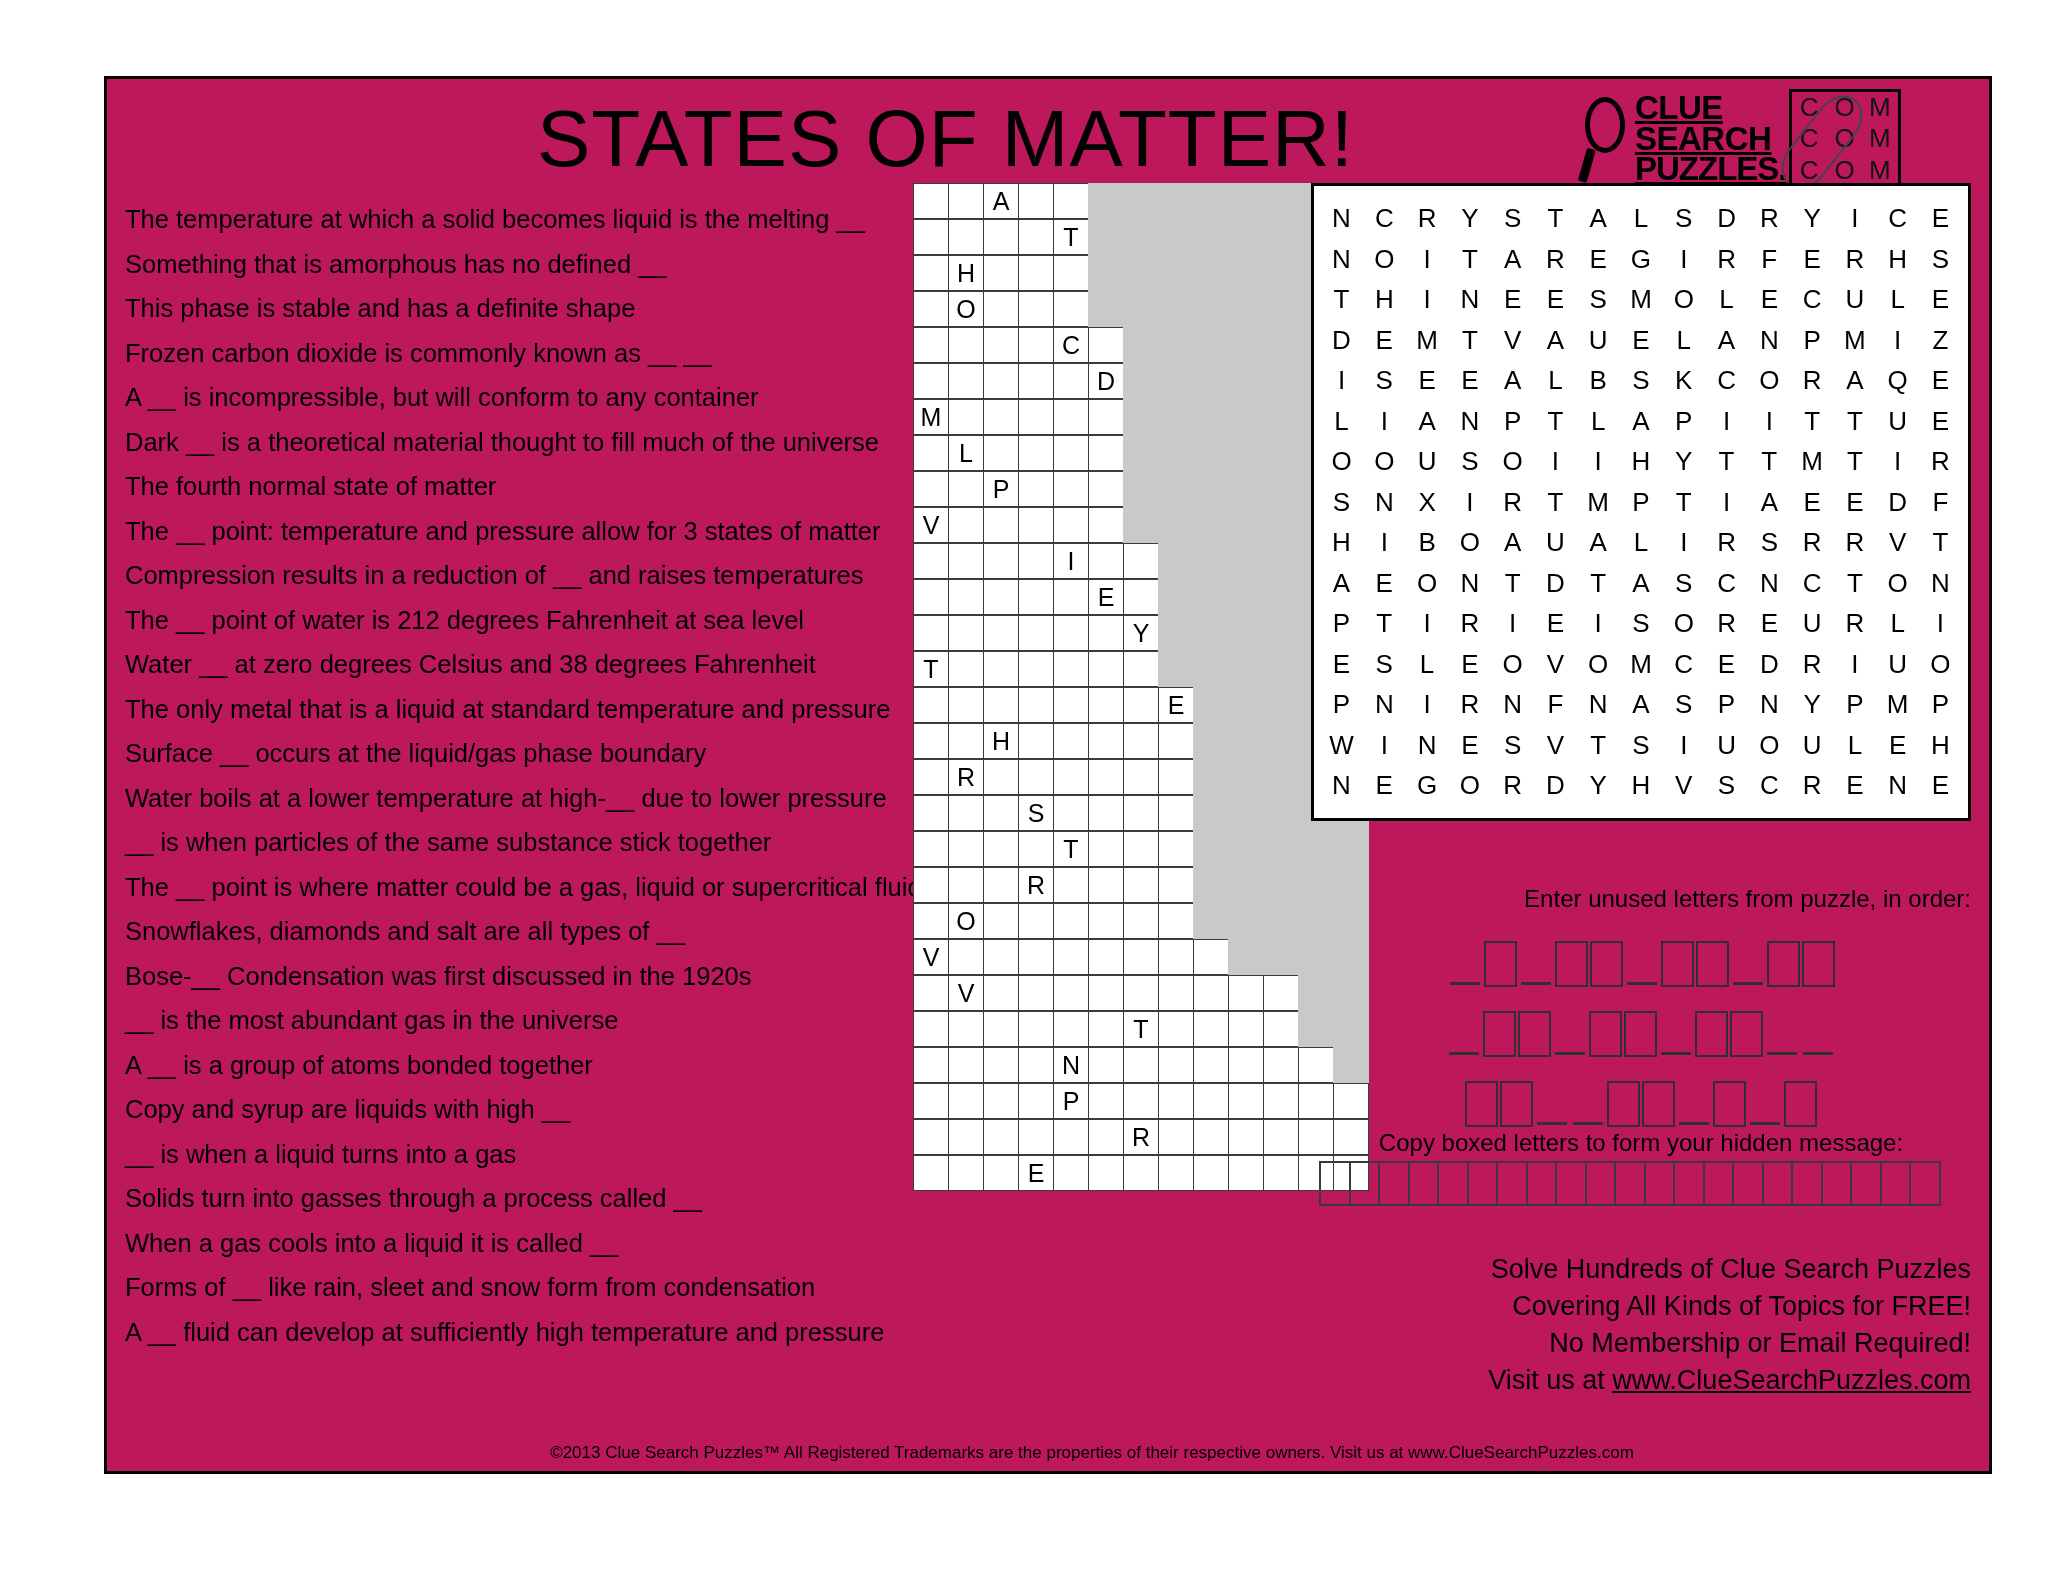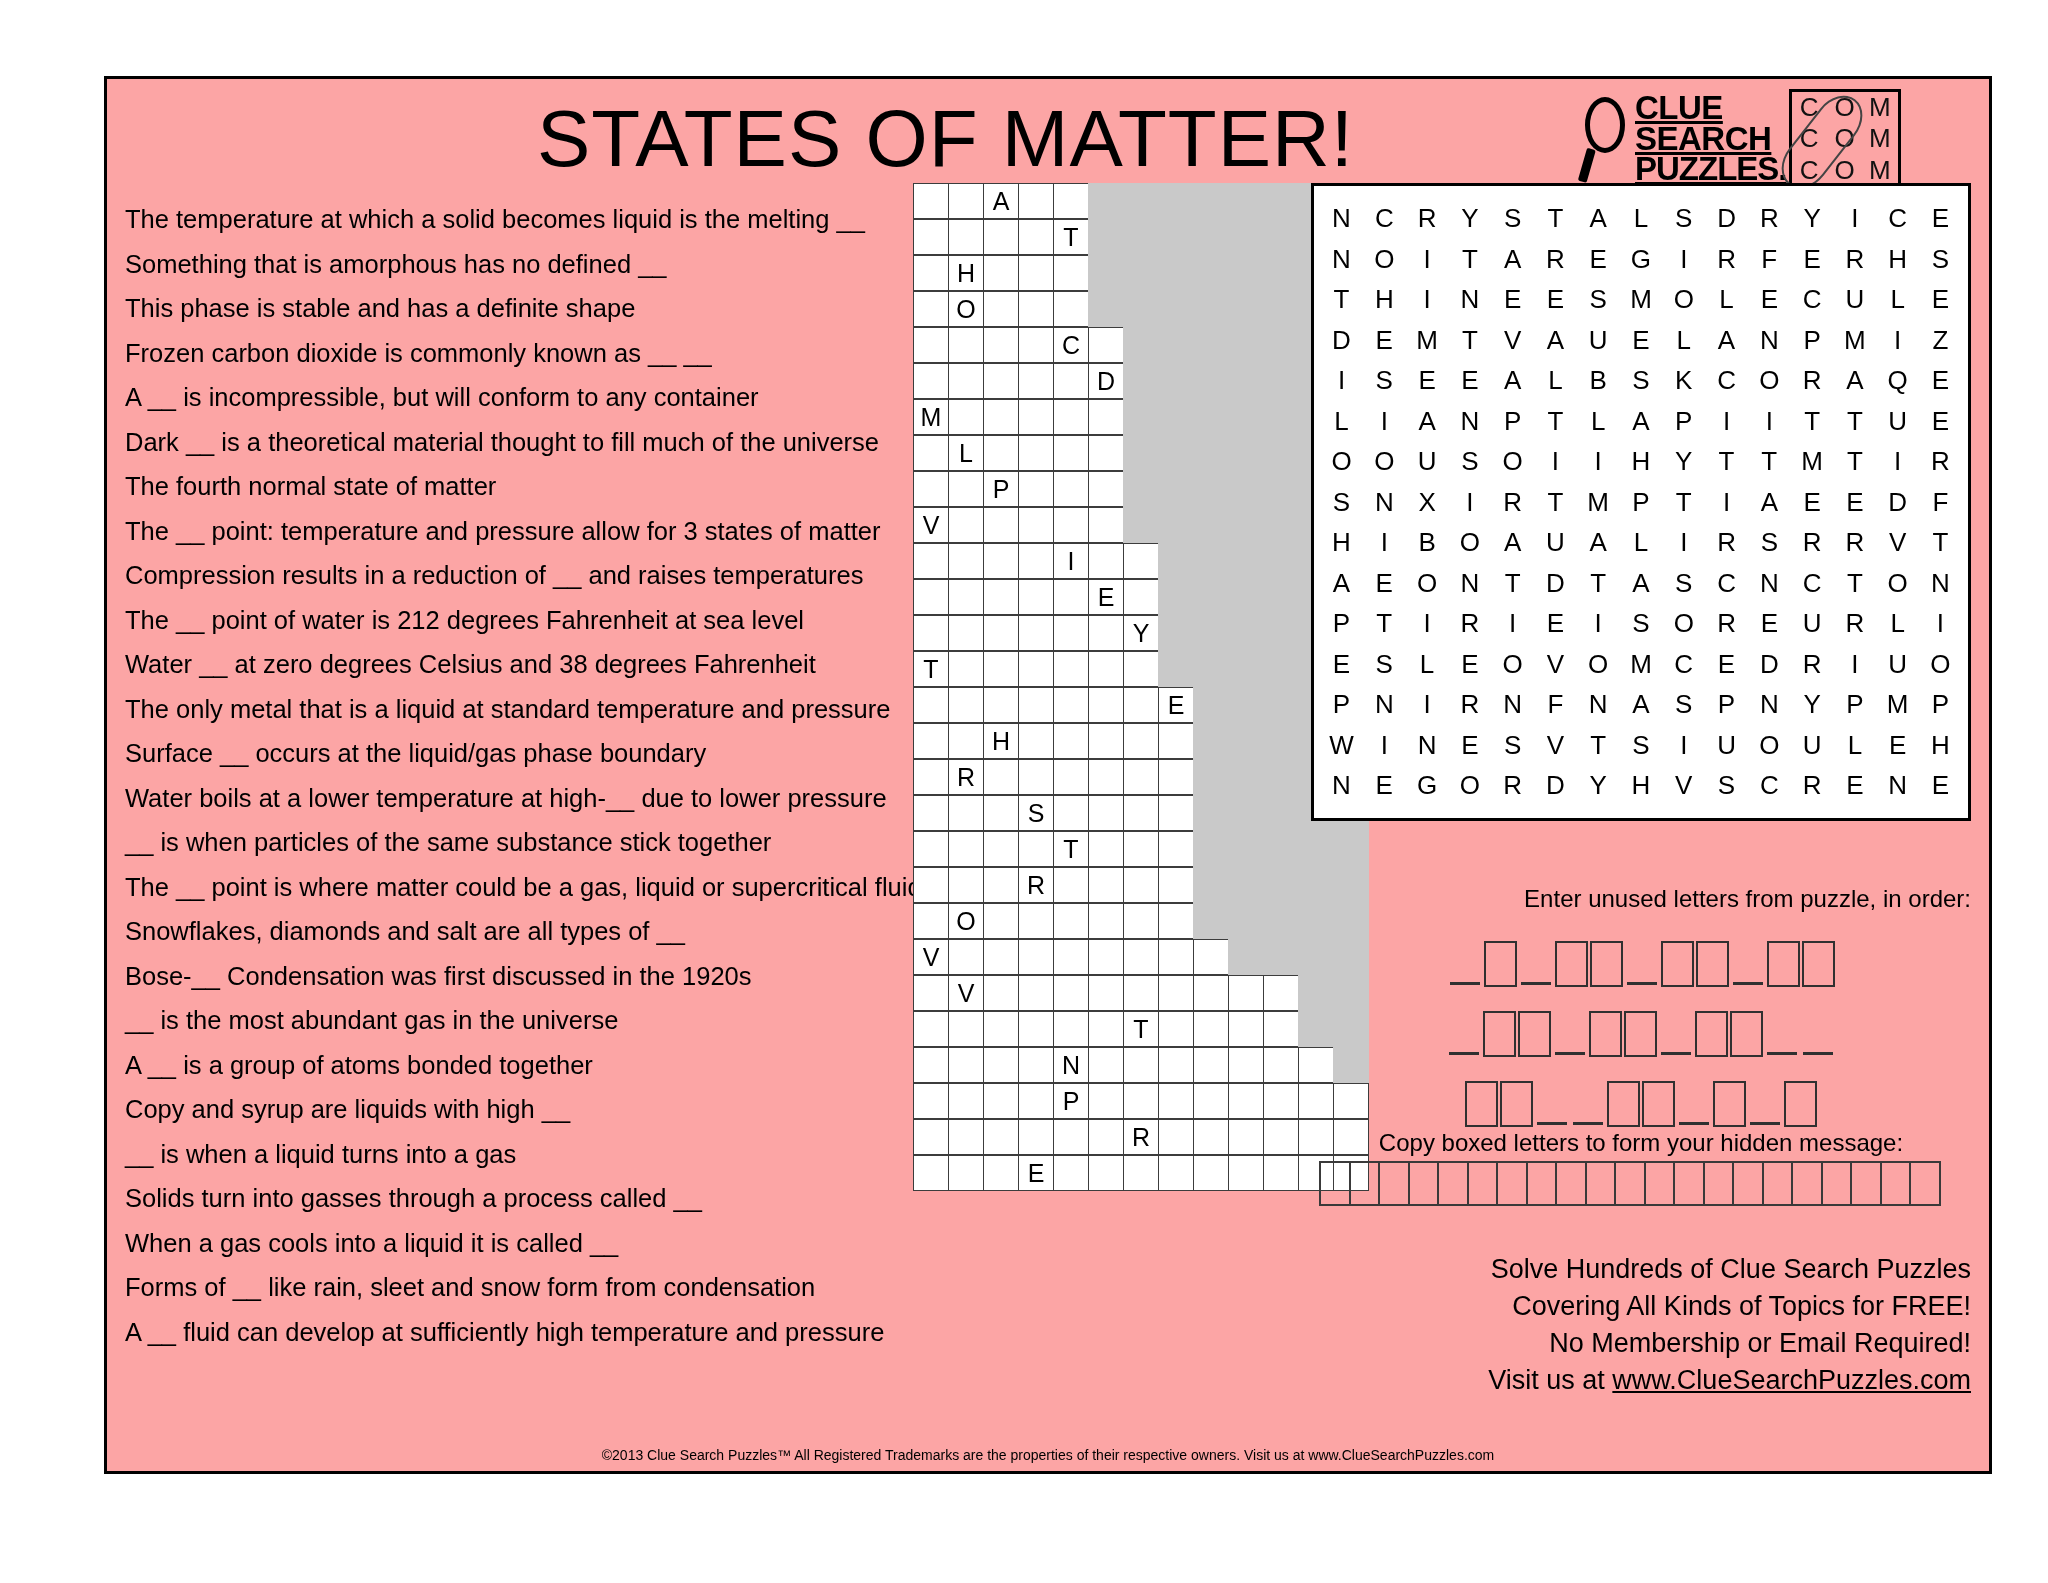--- a/index.html
+++ b/index.html
@@ -16,21 +16,21 @@
   }
 
   .page {
     position: absolute;
     left: 104px;
     top: 76px;
     width: 1888px;
     height: 1398px;
     border: 3px solid #000000;
     box-sizing: border-box;
-    background: #fca5a5;
+    background: #be185d;
   }
 
   
   .header {
     position: absolute;
     left: 0;
     top: 0;
     width: 100%;
     height: 118px;
   }
@@ -268,21 +268,22 @@
     text-decoration: underline;
   }
 
   
   .footer {
     position: absolute;
     left: 0;
     bottom: 8px;
     width: 100%;
     text-align: center;
-    font-size: 14px;
+    font-size: 17px;
+    padding-left: 44px;
   }
 </style>
 </head>
 <body>
 
 <div class="page">
 
   <div class="header">
     <div class="puzzle-title">STATES OF MATTER!</div>
 

